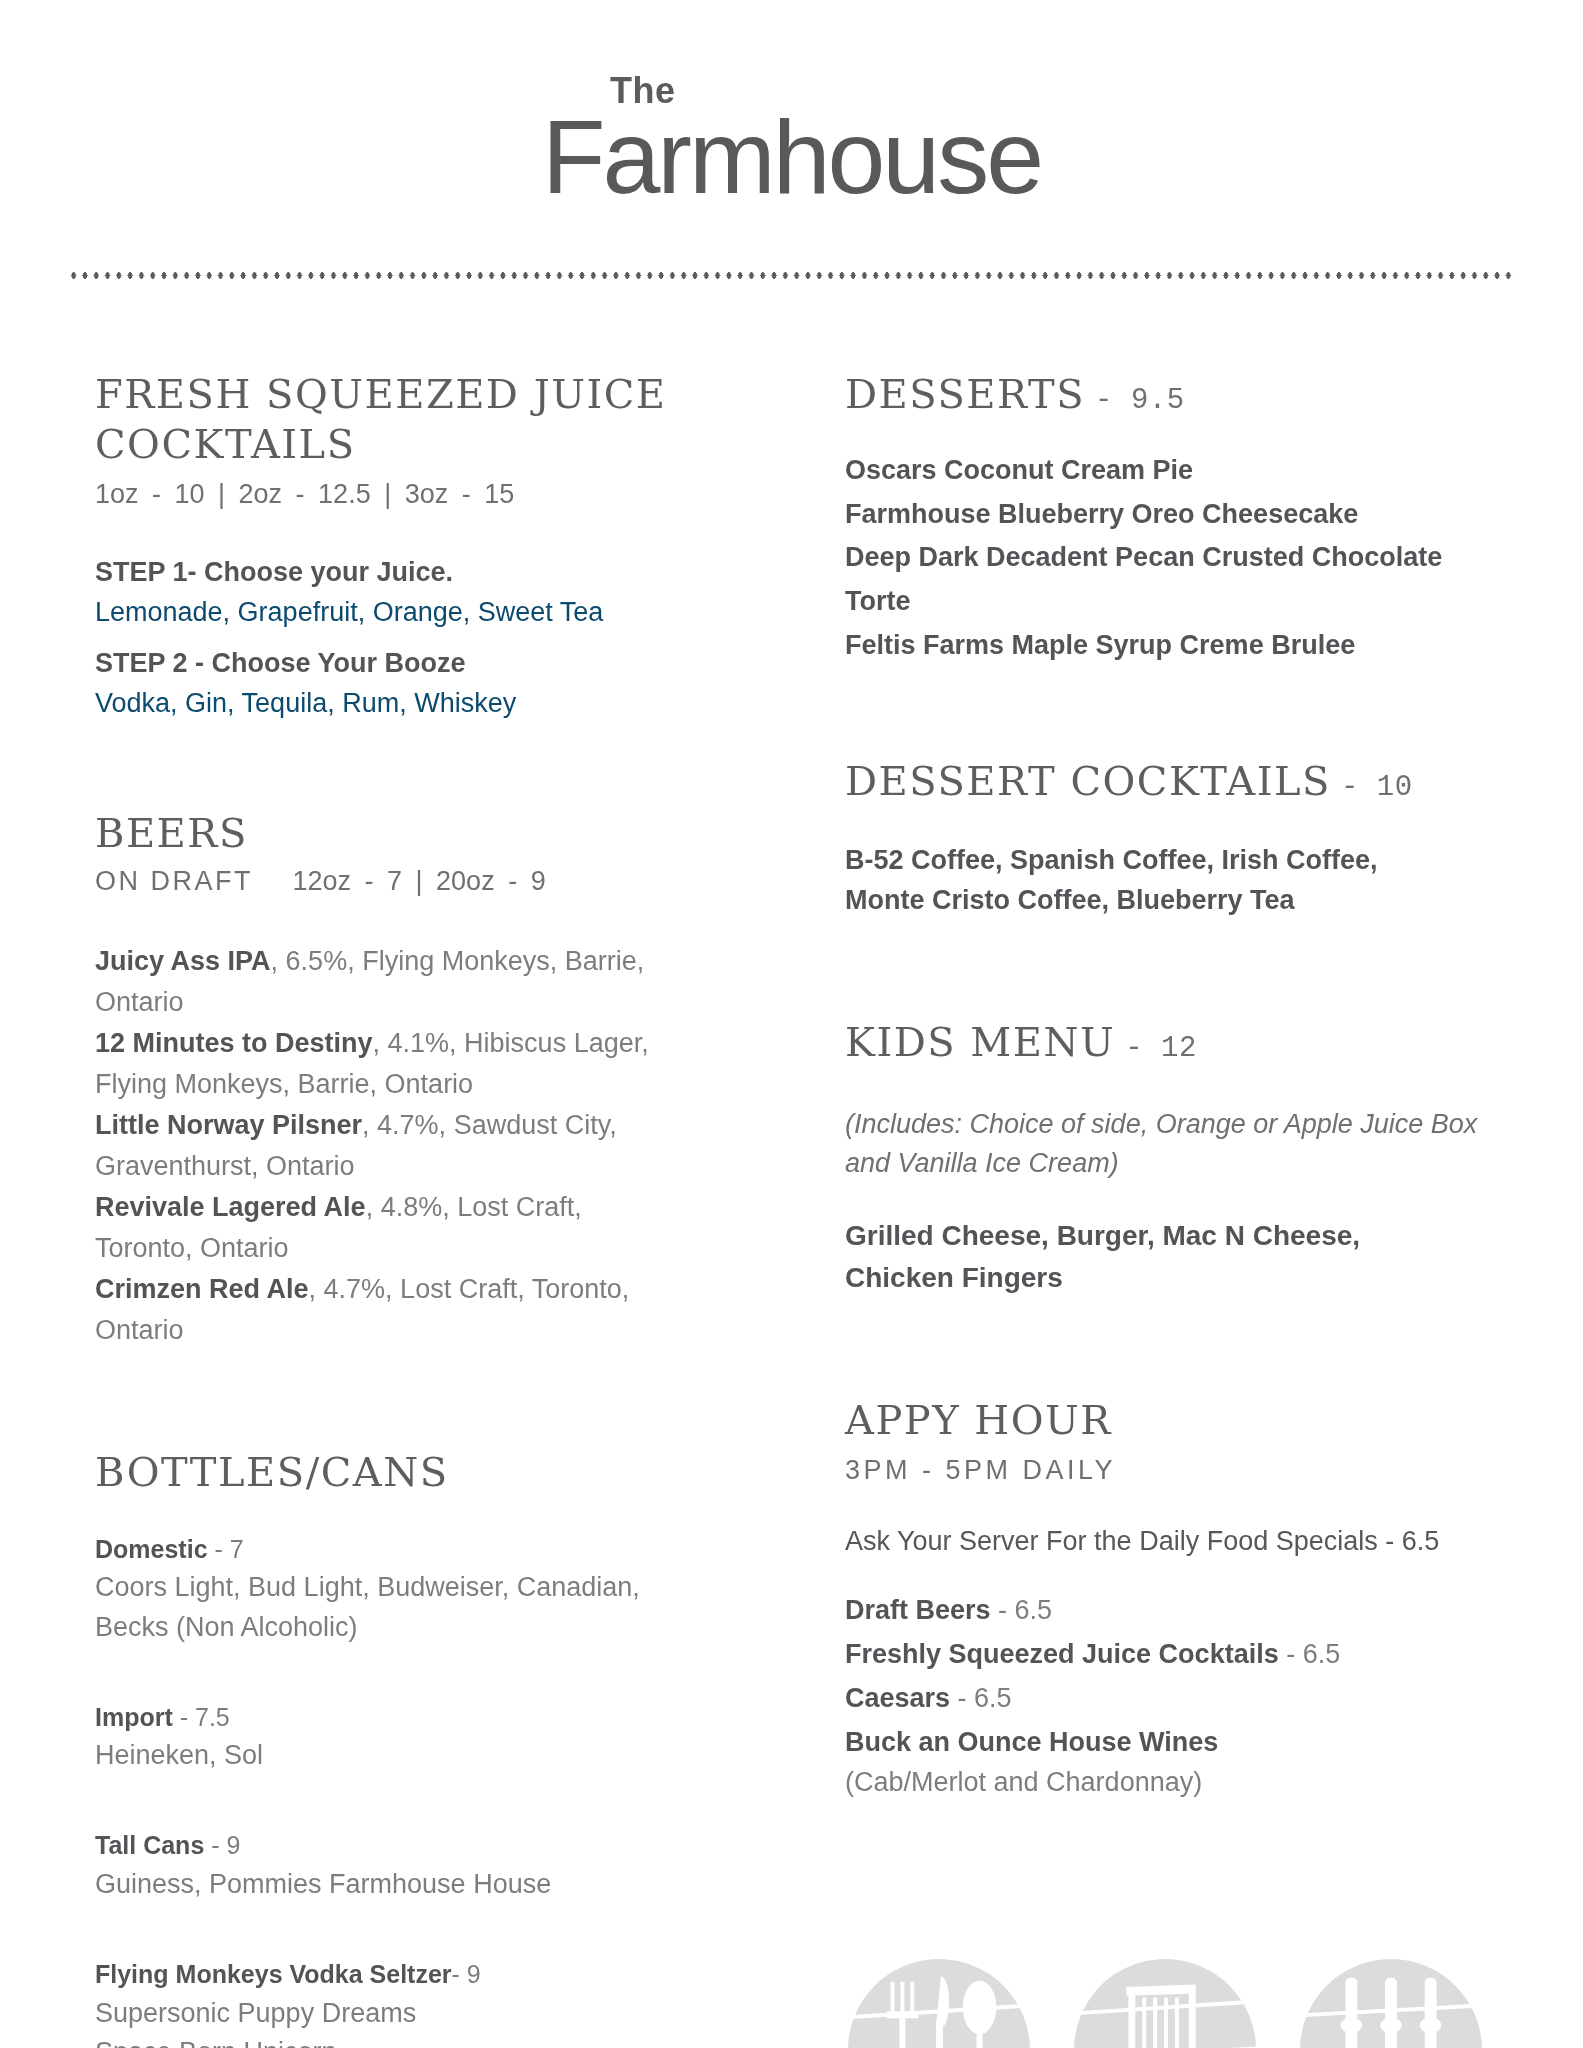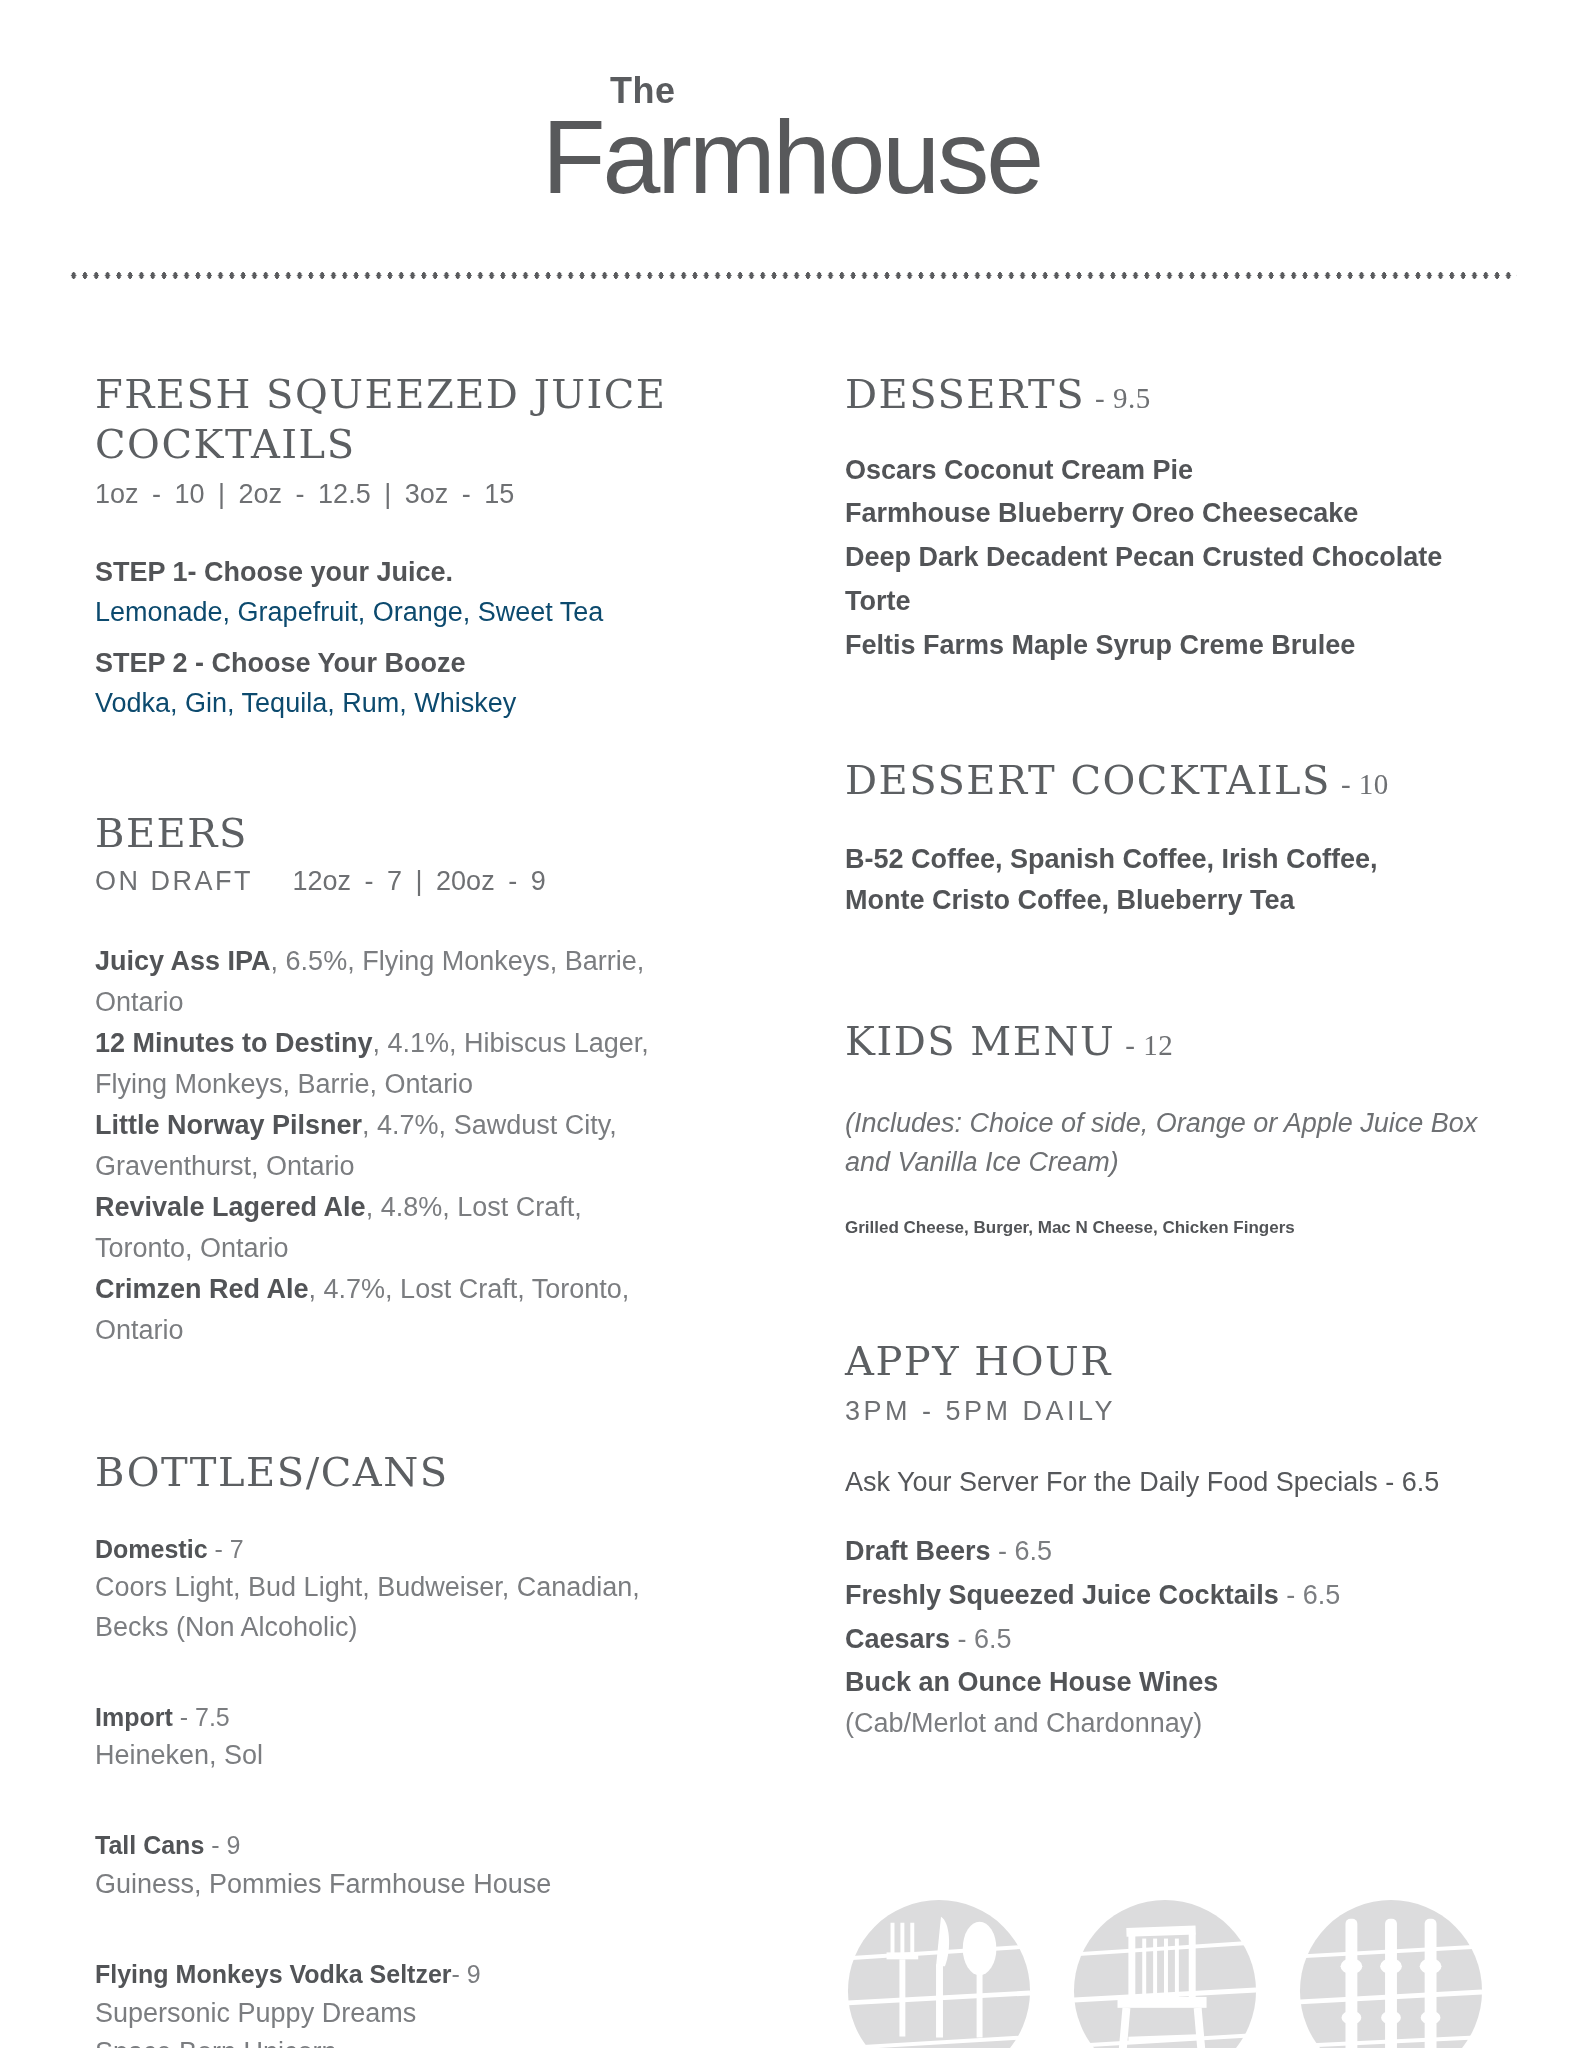--- a/index.html
+++ b/index.html
@@ -34,21 +34,21 @@
   
   .columns { display:flex; margin-top:88px; padding:0 40px 0 95px; }
   .col-left  { width:580px; flex-shrink:0; margin-right:170px; }
   .col-right { width:660px; flex-shrink:0; }
 
   h2.section {
     font-family:"DejaVu Serif", serif; font-weight:normal;
     font-size:40px; color:#5c5f62; letter-spacing:1.5px; line-height:1.25;
   }
   h2.section .hprice {
-    font-family:Liberation Serif, serif;
+    font-family:Liberation Mono, monospace;
     font-size:29px; color:#6e7073; letter-spacing:0.5px; margin-left:10px;
   }
   .body-line   { font-size:27px; line-height:1.5; color:#0c4a6e; }
   .bold        { font-weight:bold; color:#525457; }
   .prices-line { font-size:27px; color:#6e7073; margin-top:10px; word-spacing:6px; }
   .draft-line  { font-size:27px; color:#6e7073; margin-top:8px; }
   .draft-line .dl-label  { letter-spacing:2.5px; }
   .draft-line .dl-prices { margin-left:32px; word-spacing:6px; }
 
   .steps { margin-top:42px; }
@@ -70,21 +70,21 @@
   .dessert-item { font-size:27px; line-height:1.62; font-weight:bold; color:#525457; }
 
   .dc-head   { margin-top:88px; }
   .dc-items  { margin-top:34px; font-size:27px; line-height:1.5; font-weight:bold; color:#525457; max-width:600px; }
 
   .kids-head { margin-top:96px; }
   .kids-includes {
     margin-top:38px; font-size:27px; line-height:1.45; font-style:italic;
     color:#6e7073; max-width:650px;
   }
-  .kids-items { margin-top:32px; font-size:17px; line-height:1.5; font-weight:bold; color:#525457; max-width:520px; }
+  .kids-items { margin-top:32px; font-size:28px; line-height:1.5; font-weight:bold; color:#525457; max-width:520px; }
 
   .appy-head  { margin-top:96px; }
   .appy-hours { margin-top:10px; font-size:27px; letter-spacing:3.5px; color:#6e7073; }
   .appy-specials { margin-top:40px; font-size:27px; color:#55575a; }
   .appy-list  { margin-top:32px; }
   .appy-item  { font-size:27px; line-height:1.62; }
   .appy-wines-detail { font-size:27px; line-height:1.35; color:#7b7d80; }
 
   .icon-row { margin-top:155px; display:flex; gap:38px; padding-left:0px; }
   .circle-icon { width:188px; height:188px; display:inline-block; }

